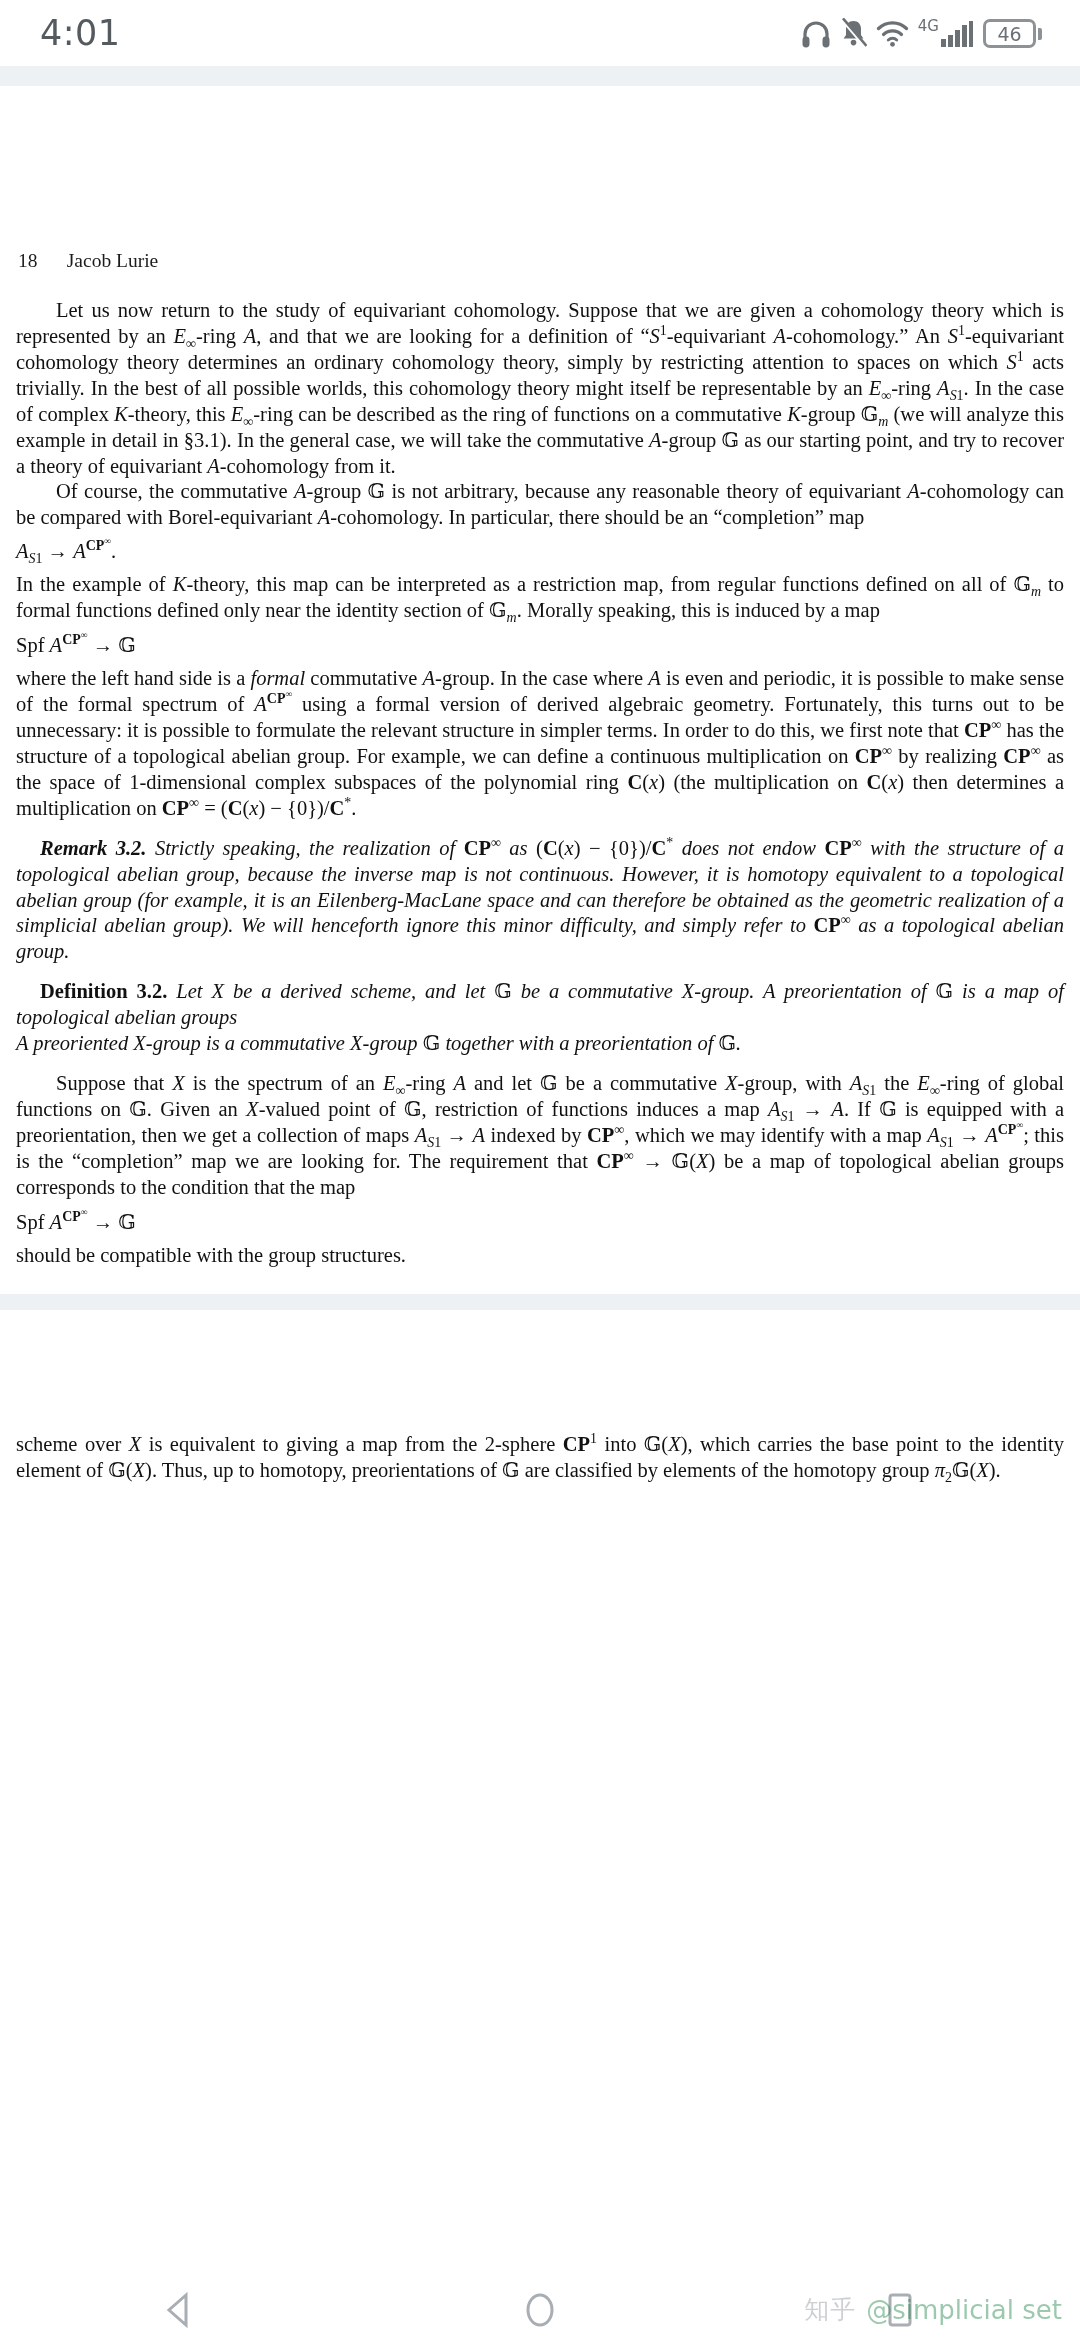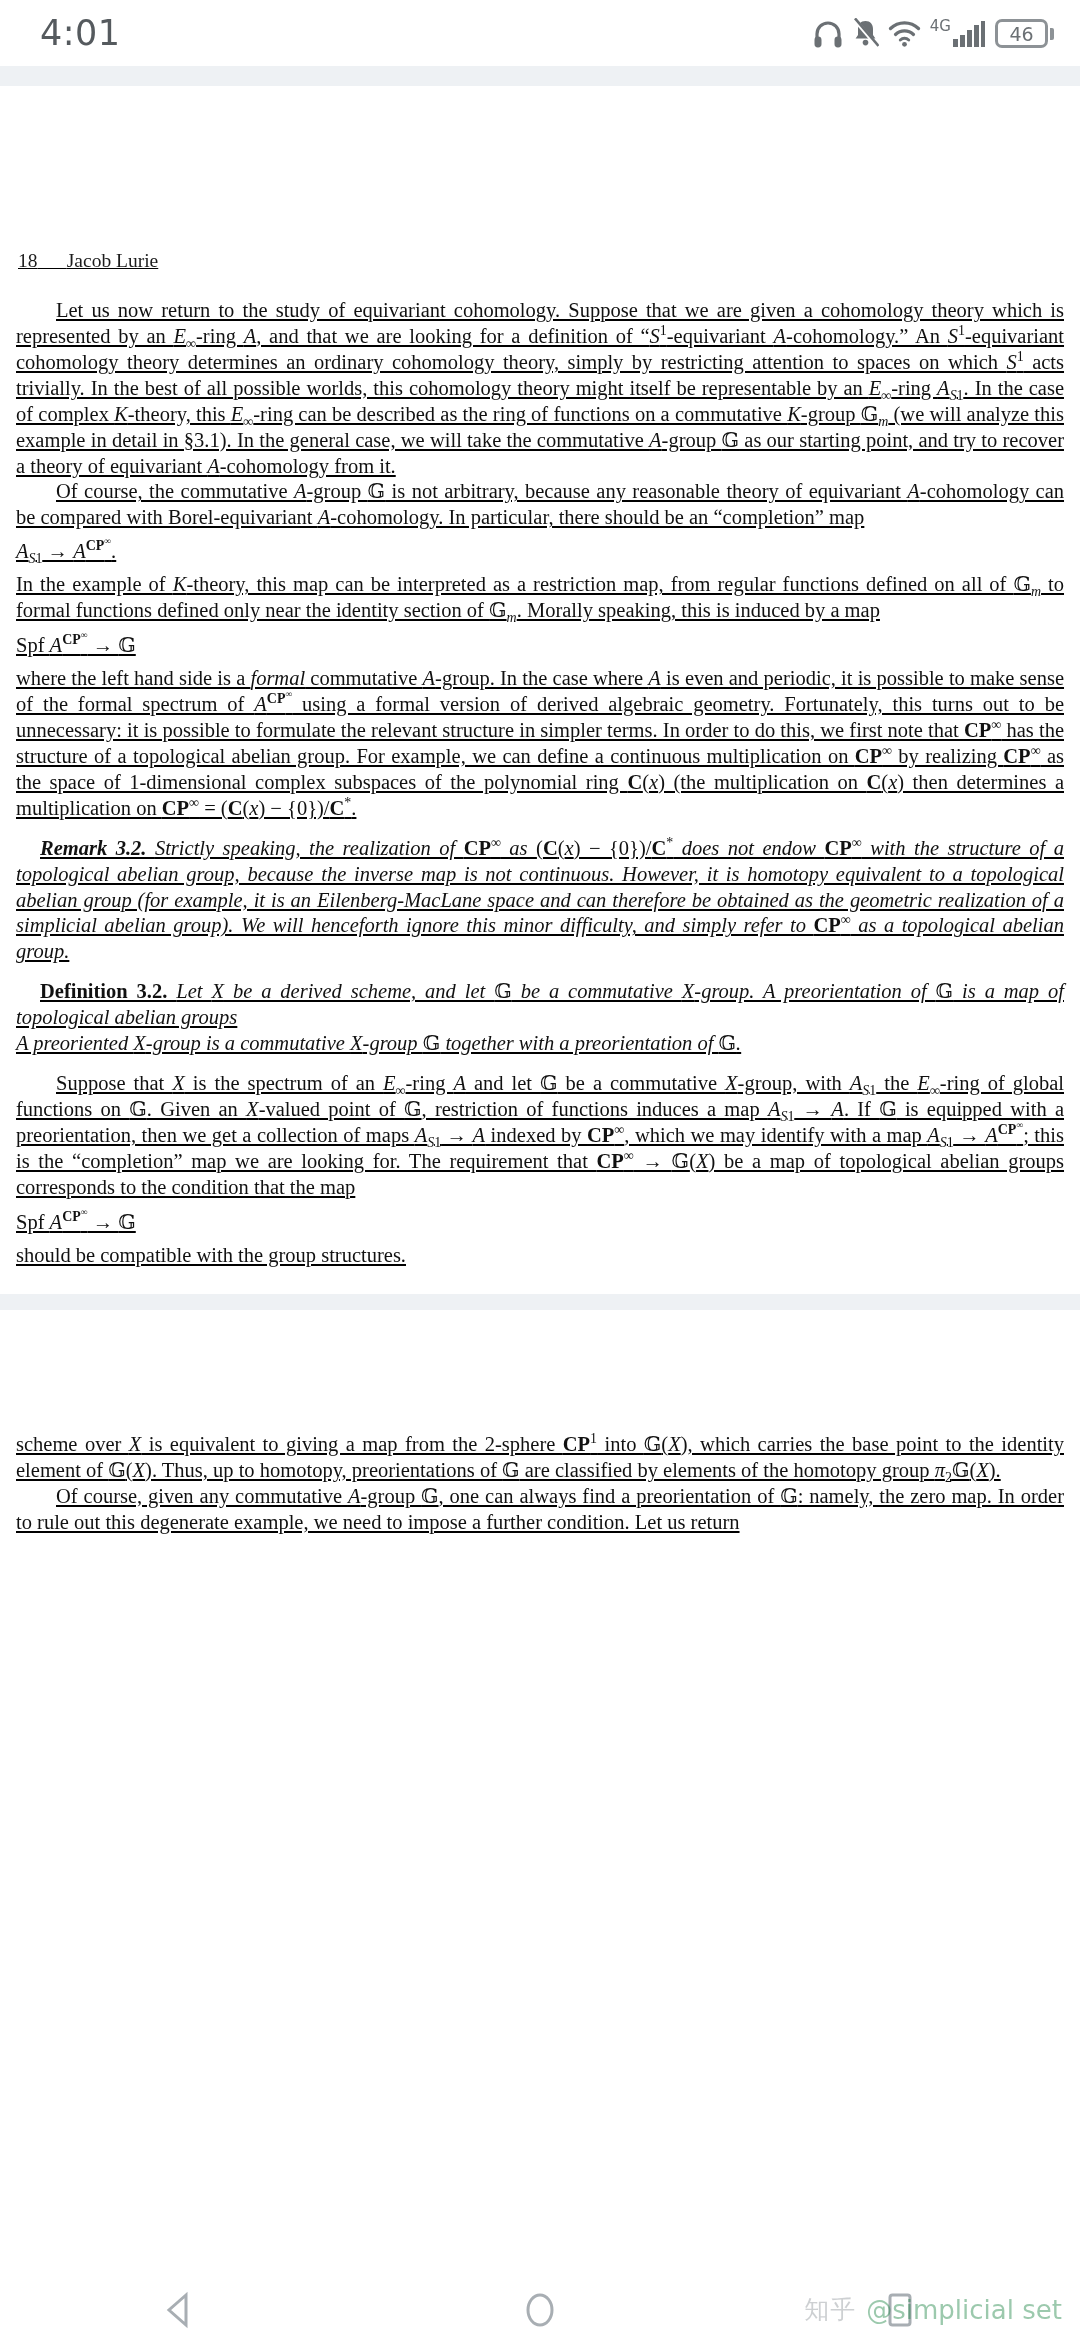--- a/index.html
+++ b/index.html
@@ -12,21 +12,21 @@
   }
 
   
   .statusbar {
     height: 66px;
     width: 100%;
     background: #ffffff;
     display: flex;
     align-items: center;
     justify-content: space-between;
-    padding: 0 26px 0 40px;
+    padding: 0 38px 0 40px;
   }
   .status-time {
     font-family: "DejaVu Sans", sans-serif;
     font-size: 35px;
     color: #555a5e;
     letter-spacing: 0.5px;
     font-weight: 400;
   }
   .status-icons {
     display: flex;
@@ -72,21 +72,20 @@
     margin-left: 2px;
   }
 
   
   .reader {
     position: relative;
     width: 100%;
     height: 2214px;
     background: #000000;
     overflow: hidden;
-    text-decoration: underline;
   }
   .gap-top {
     height: 20px;
     background: #eef1f4;
   }
 
   .page {
     background: #ffffff;
     width: 100%;
     padding: 0;
@@ -261,21 +260,20 @@
     </div>
   </div>
 
   <div class="pagegap"></div>
 
   <div class="page page2">
     <div class="page-inner">
       <div class="page2-pad-top"></div>
       <div style="height:24px"></div>
       <p class="body noindent">scheme over <span class="mi">X</span> is equivalent to giving a map from the 2-sphere <span class="mb">CP</span><sup>1</sup> into <span class="bb">𝔾</span>(<span class="mi">X</span>), which carries the base point to the identity element of <span class="bb">𝔾</span>(<span class="mi">X</span>). Thus, up to homotopy, preorientations of <span class="bb">𝔾</span> are classified by elements of the homotopy group <span class="mi">π</span><sub>2</sub><span class="bb">𝔾</span>(<span class="mi">X</span>).</p>
-      <p class="body indent">Of course, given any commutative <span class="mi">A</span>-group <span class="bb">𝔾</span>, one can always find a preorientation of <span class="bb">𝔾</span>: namely, the zero map. In order to rule out this degenerate example, we need to impose a further condition. Let us return</p>
     </div>
   </div>
 
 </div>
 
 <div class="navbar">
 
   <span>
     <svg width="42" height="42" viewBox="0 0 42 42">
       <path d="M27 6 L10 21 L27 36 Z" fill="none" stroke="#a8aeb3" stroke-width="3"></path>

